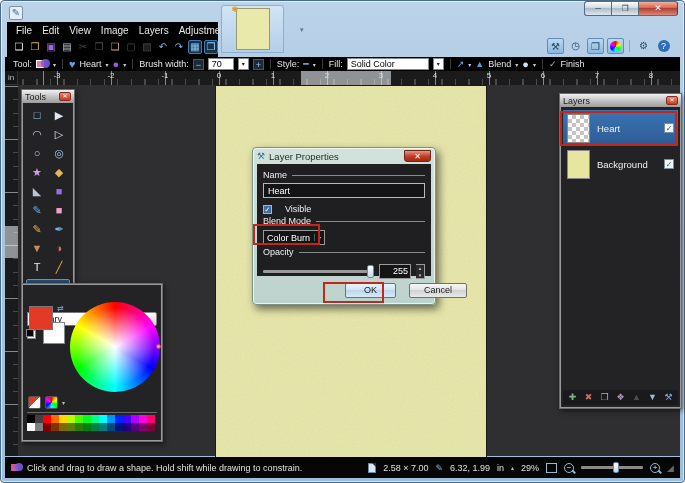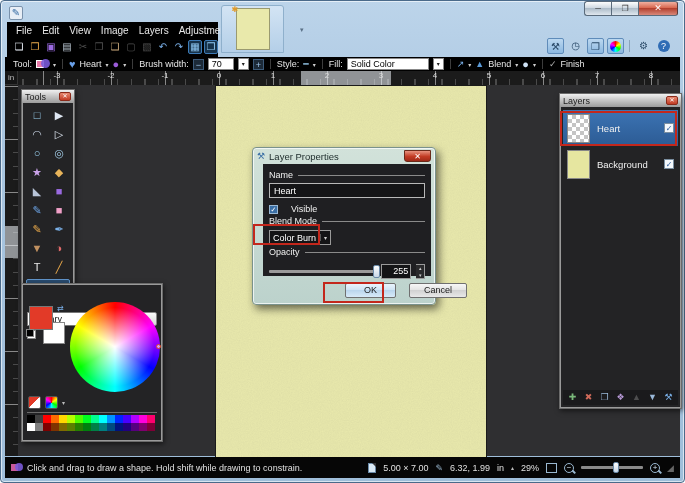--- a/index.html
+++ b/index.html
@@ -132,21 +132,21 @@
   .layers-toolbar { position:absolute; left:3px; right:3px; bottom:3px; height:15px; background:#1a1a1c; display:flex; align-items:center; gap:3px; padding:0 3px; }
   .lt-btn { width:13px; height:13px; font-size:9px; line-height:13px; text-align:center; }
   .lt-btn.dim { opacity:.4; }
 
   
   .dialog { position:absolute; left:251px; top:146px; width:184px; height:158px; background:linear-gradient(#d2e2da,#bcd2cc);
             border:1px solid #7a928c; border-radius:4px; box-shadow:3px 4px 9px rgba(0,0,0,.55), inset 0 0 0 1px rgba(255,255,255,.7); }
   .dlg-title { height:15px; display:flex; align-items:center; padding:1px 4px 0; font-size:9.5px; color:#1c2a2a; gap:4px; }
   .dlg-close { margin-left:auto; width:27px; height:12px; background:linear-gradient(#e8927e,#c23b24 55%,#a02a18); border:1px solid #6a2a1a;
                border-radius:0 0 3px 3px; color:#fff; font-size:8px; line-height:11px; text-align:center; }
-  .dlg-body { position:absolute; left:10px; right:4px; top:16px; height:112px; background:#1f1f22; padding:4px 6px; }
+  .dlg-body { position:absolute; left:4px; right:4px; top:16px; height:112px; background:#1f1f22; padding:4px 6px; }
   .fld-label { display:flex; align-items:center; gap:5px; font-size:9px; color:#f0f0f0; margin-top:2px; }
   .fld-label .rule { flex:1; height:1px; background:#8a8a8a; }
   .name-input { margin-top:3px; height:15px; background:#141416; border:1px solid #b8b8b8; color:#fff; font-size:9px;
                 display:flex; align-items:center; padding:0 4px; }
   .vis-row { display:flex; align-items:center; gap:13px; margin-top:6px; font-size:9px; color:#f0f0f0; }
   .vis-chk { width:9px; height:9px; background:#3a6ea5; border:1px solid #9ab8d4; color:#fff; font-size:7px; line-height:8px; text-align:center; }
   .blend-dd { margin-top:4px; width:62px; height:15px; background:#141416; border:1px solid #9a9a9a; color:#fff; font-size:9px;
               display:flex; align-items:center; padding:0 3px; }
   .blend-dd .chev { margin-left:auto; border-left:1px solid #555; padding-left:3px; }
   .op-row { display:flex; align-items:center; margin-top:7px; gap:5px; }
@@ -476,21 +476,21 @@
   <div class="annot annot-ok"></div>
 
   <div class="statusbar">
     <div class="sb-icon">
         <span class="s1"></span>
         <span class="s2"></span>
       </div>
     <span>Click and drag to draw a shape. Hold shift while drawing to constrain.</span>
     <div class="sb-right">
       <div class="doc-ic"></div>
-      <span>5.00 × 7.00</span>
+      <span>2.58 × 7.00</span>
       <span style="color:#9ab8d0;">✎</span>
       <span>6.32, 1.99</span>
       <span>in</span>
       <span class="unit-chev">▴</span>
       <span>29%</span>
       <div class="fit-ic"></div>
       <div class="mag">−</div>
       <div class="zoom-slider">
           <div class="zoom-thumb"></div>
         </div>

